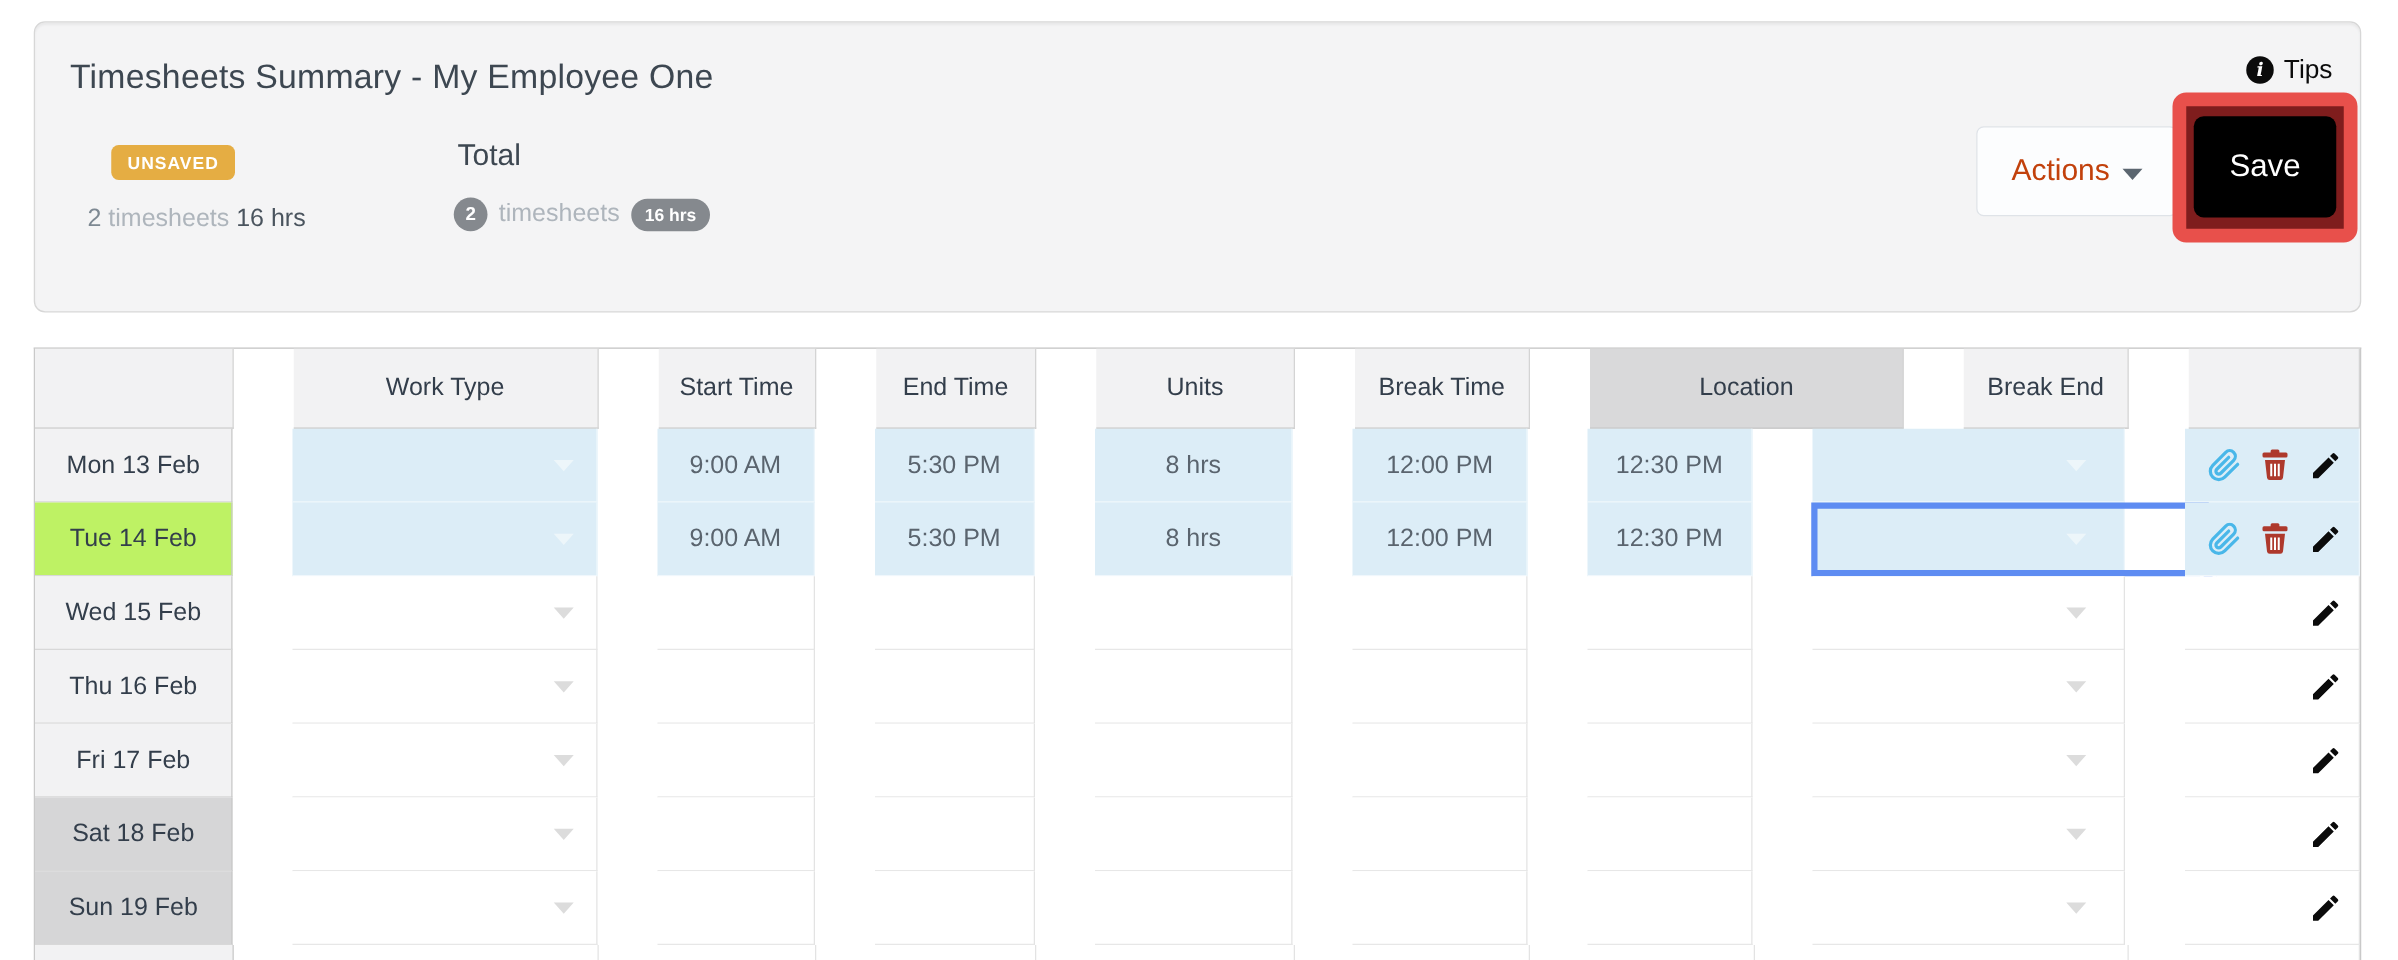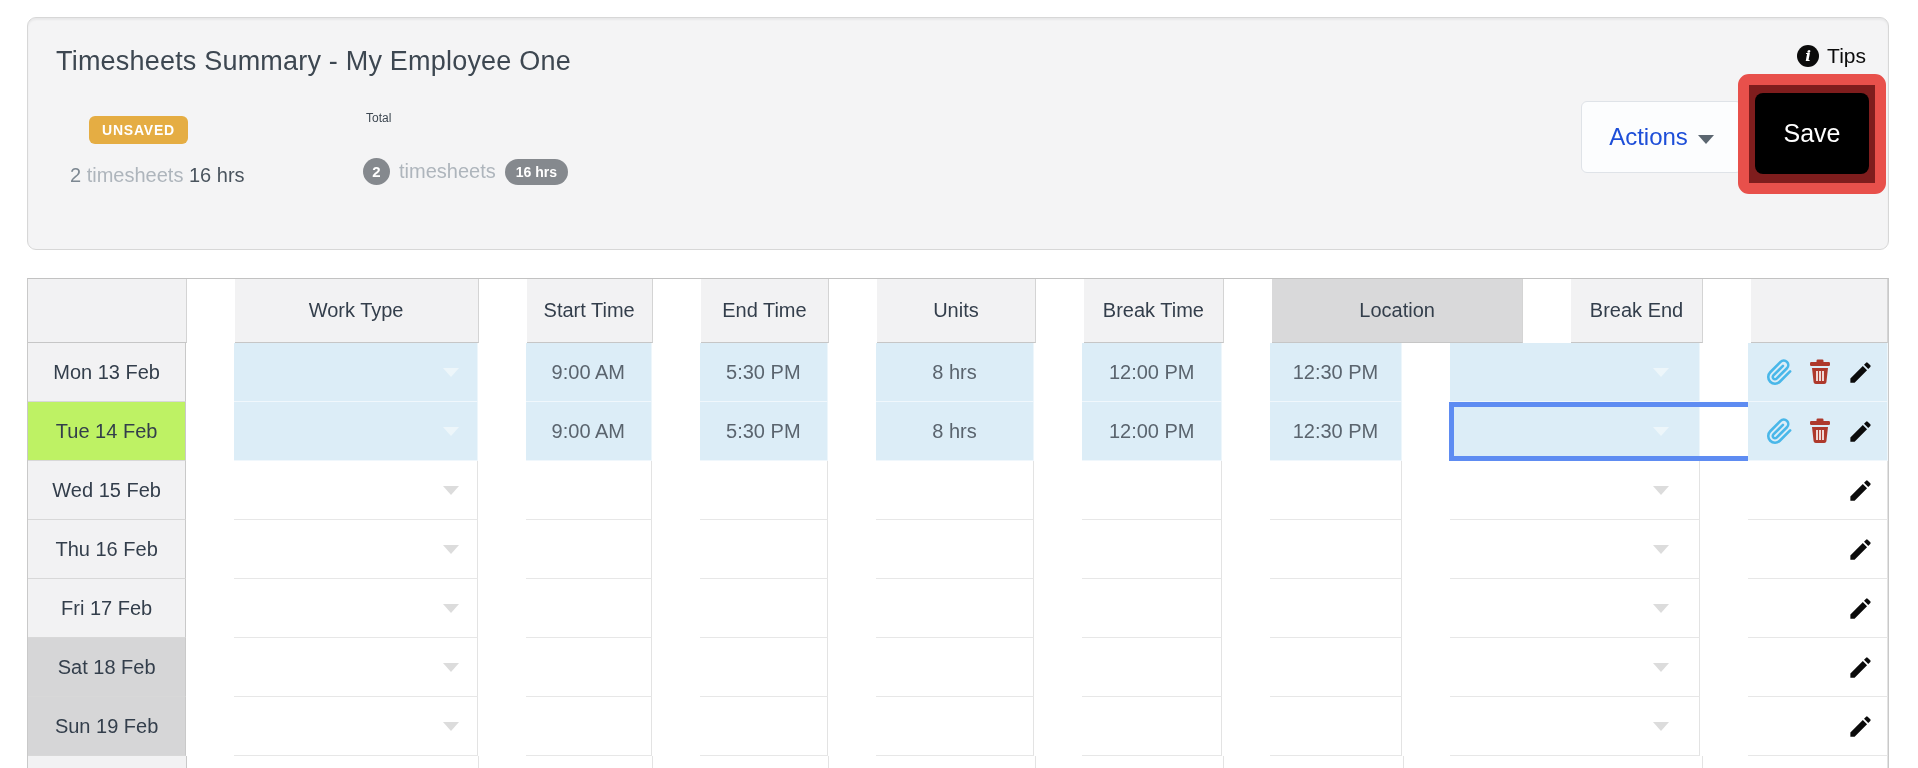--- a/index.html
+++ b/index.html
@@ -19,31 +19,31 @@
                display:flex; align-items:center; justify-content:center;
                font-family:"DejaVu Serif", serif; font-weight:bold; font-style:italic;
                font-size:15px; line-height:1; }
   .badge-unsaved { position:absolute; left:61px; top:98px; background:#e5ad43; color:#fff;
                    font-size:14px; font-weight:bold; letter-spacing:0.8px;
                    padding:6px 13px; border-radius:6px; }
   .counts { position:absolute; left:42px; top:146px; font-size:20px; white-space:nowrap; }
   .counts .num { color:#7d8892; }
   .counts .unit { color:#aeb5bc; }
   .counts .hrs { color:#4a545e; }
-  .total-label { position:absolute; left:338px; top:93px; font-size:12px; font-weight:500; color:#3d4751; }
+  .total-label { position:absolute; left:338px; top:93px; font-size:24px; font-weight:500; color:#3d4751; }
   .total-row { position:absolute; left:335px; top:140px; display:flex; align-items:center; gap:9px; }
   .circle-badge { width:27px; height:27px; border-radius:50%; background:#85898e; color:#fff;
                   font-size:15px; font-weight:bold; display:flex; align-items:center; justify-content:center; }
   .total-row .unit { color:#aeb5bc; font-size:20px; }
   .pill-badge { background:#85898e; color:#fff; font-size:14px; font-weight:bold;
                 padding:5px 11px; border-radius:14px; }
   .actions-btn { position:absolute; left:1553px; top:83px; width:161px; height:72px;
                  background:#fcfdfe; border:1px solid #dfe3e8; border-radius:6px;
                  display:flex; align-items:center; justify-content:center; gap:10px;
-                 font-size:24px; color:#1d4ed8; cursor:pointer; }
+                 font-size:24px; color:#c2410c; cursor:pointer; }
   .caret-down { width:0; height:0; border-left:8px solid transparent; border-right:8px solid transparent;
                 border-top:9px solid #5b6670; margin-top:4px; }
   .save-annotation { position:absolute; left:1710px; top:56px; width:148px; height:120px;
                      border:11px solid #e8504b; border-radius:11px; background:#7f1d1d; }
   .save-btn { position:absolute; left:6px; top:8px; width:114px; height:81px;
               background:#000000; border:none; border-radius:8px; color:#ffffff;
               font-size:25px; font-family:"Liberation Sans", sans-serif; cursor:pointer; }
 
   
   .tbl { position:absolute; left:27px; top:278px; width:1862px;

